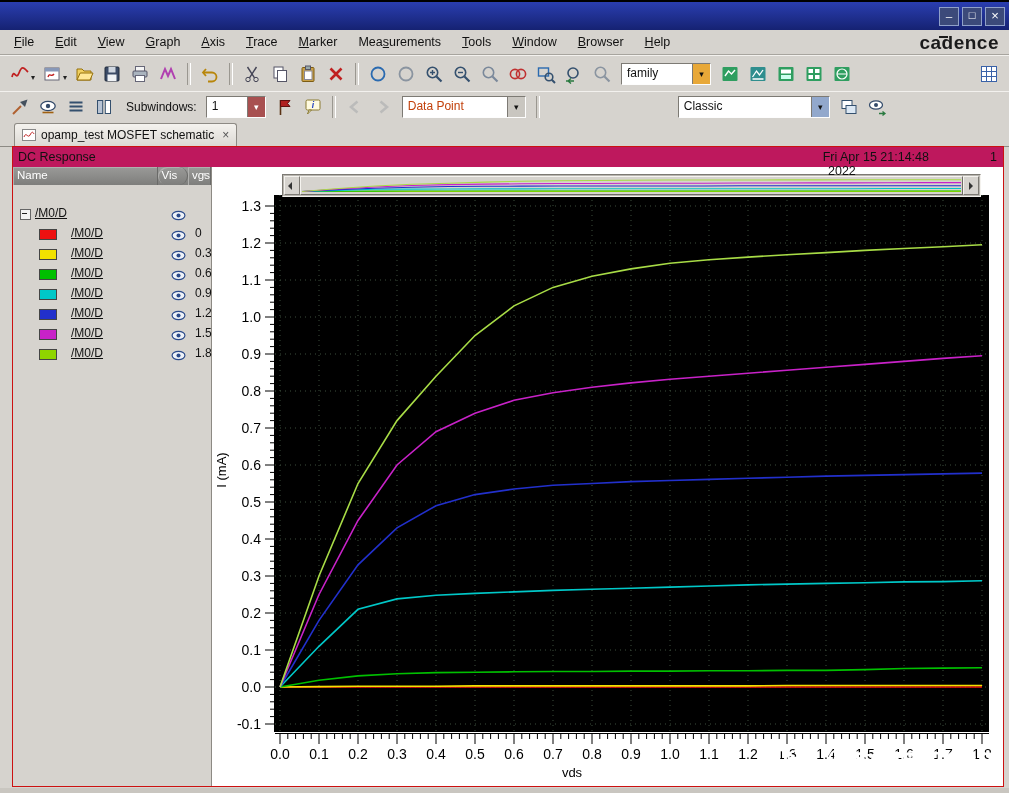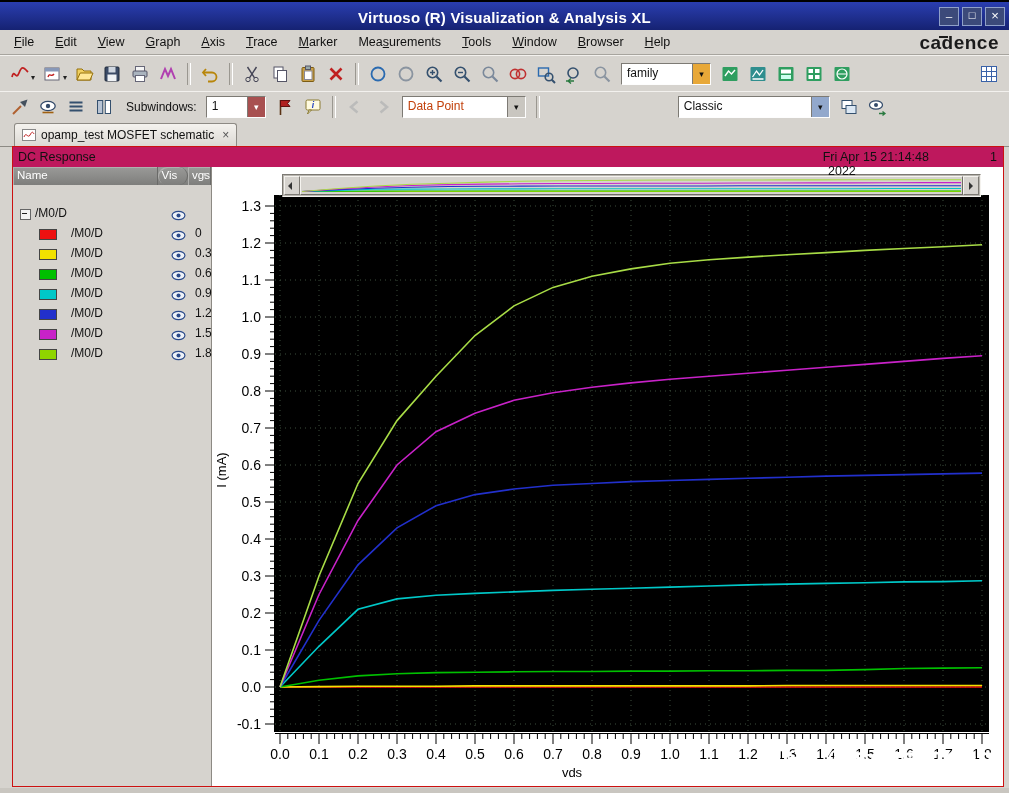--- a/index.html
+++ b/index.html
@@ -86,21 +86,21 @@
     background:linear-gradient(#9a9a98,#7e7e7c);color:#fff;font-size:11.5px;}
   .cols .c{padding:2px 0 0 4px;border-right:1px solid #6a6a68;box-shadow:inset 1px 1px 0 #b0b0ae;}
   .c-name{width:142px;} .c-vis{width:26px;border-radius:9px;} .c-vgs{flex:1;position:relative;}
   .c-vgs::after{content:"▾";position:absolute;right:3px;top:3px;font-size:8px;color:#d6d6d6;}
   #trace-rows{position:absolute;left:0;right:0;top:18px;bottom:0;padding-top:18px;}
   .trow{position:relative;height:20px;}
   .expander{position:absolute;left:7px;top:6px;width:9px;height:9px;background:#f4f4f4;
     border:1px solid #666;}
   .expander::before{content:"";position:absolute;left:1px;top:3px;width:5px;height:1px;background:#222;}
   .swatch{position:absolute;left:26px;top:6px;width:16px;height:9px;border:1px solid #444;}
-  .tname{position:absolute;font-size:12px;color:#111;top:3px;}
+  .tname{position:absolute;font-size:12px;color:#111;top:3px;text-decoration:underline;}
   .trow .tname{left:58px;} .trow.parent .tname{left:22px;}
   .teye{position:absolute;left:158px;top:4px;}
   .tvgs{position:absolute;left:182px;top:3px;font-size:12px;color:#111;}
 
   .plotarea{position:absolute;left:199px;right:0;top:20px;bottom:0;background:#fff;}
   .date2{position:absolute;left:616px;top:-3px;font-size:12.5px;color:#111;z-index:3;}
   .hscroll{position:absolute;left:70px;top:7px;width:697px;height:21px;background:#b9b6b0;
     border:1px solid;border-color:#7d7a74 #f4f2ee #f4f2ee #7d7a74;z-index:2;}
   .scroll-arrow{position:absolute;top:1px;bottom:1px;width:14px;background:#d6d3ce;
     border:1px solid;border-color:#f4f2ee #7d7a74 #7d7a74 #f4f2ee;}
@@ -117,21 +117,20 @@
     font-weight:bold;z-index:4;letter-spacing:1px;white-space:nowrap;}
 
   .bottomstrip{position:absolute;left:0;right:0;bottom:0;height:5px;background:#c9c6c0;}
 </style>
 </head>
 <body>
 
 <div id="app">
 
   <div class="titlebar">
-    <span class="title">Virtuoso (R) Visualization &amp; Analysis XL</span>
     <span class="winbtns">
       <span class="wbtn min"></span>
       <span class="wbtn max"></span>
       <span class="wbtn close"></span>
     </span>
   </div>
 
   <div class="menubar">
     <span id="menu-items" style="display:flex;justify-content:flex-end;">
         <span class="mitem"><u>F</u>ile</span>

